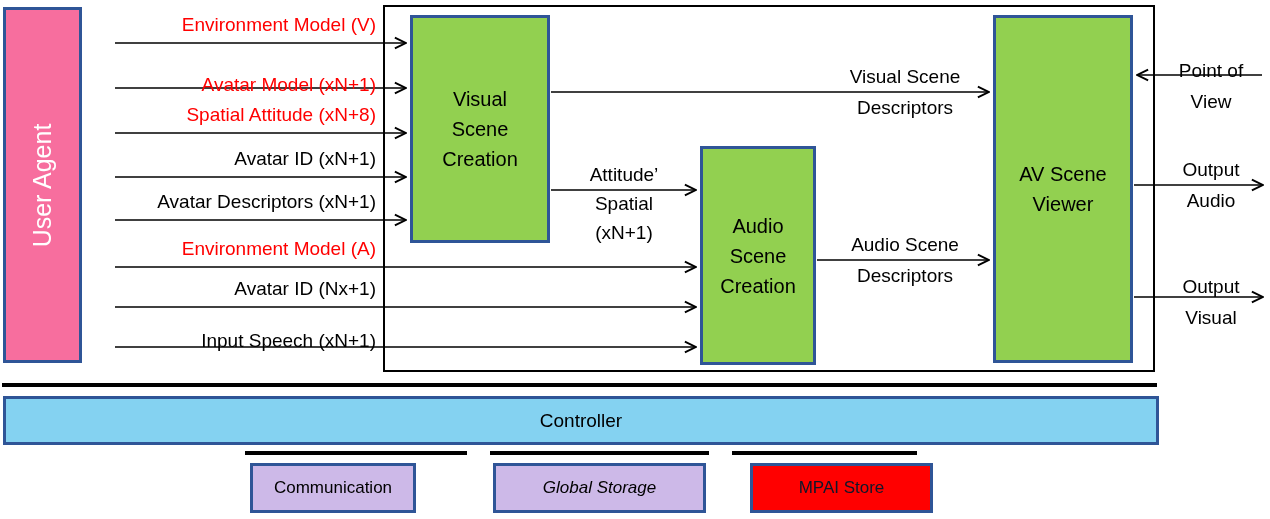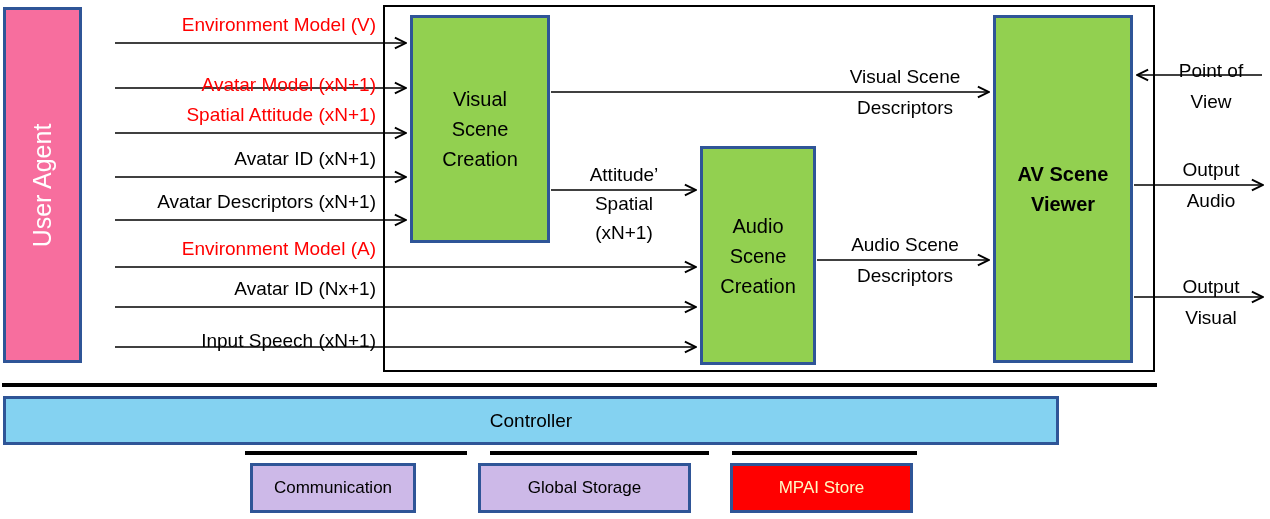--- a/index.html
+++ b/index.html
@@ -24,21 +24,21 @@
   .box{border:3px solid var(--box-border);display:flex;align-items:center;justify-content:center;
        text-align:center;z-index:3;}
   .module{background:var(--module-fill);font-size:20px;line-height:30px;}
   .user-agent{background:var(--user-agent-fill);}
   .ua-text{color:#fff;font-size:25px;white-space:nowrap;transform:rotate(-90deg);}
   .in-label{position:absolute;right:894px;z-index:4;font-size:19px;line-height:26px;white-space:nowrap;}
   .in-label.red{color:var(--red-label);}
   .flow-label{position:absolute;z-index:4;font-size:19px;text-align:center;}
   .controller{background:var(--controller-fill);font-size:19px;}
   .service{background:var(--service-fill);font-size:17px;}
-  .service.mpai{background:var(--mpai-store-fill);color:#fef9c3;}
+  .service.mpai{background:var(--mpai-store-fill);color:#0f172a;margin-left:20px;}
   .bar{background:#000;z-index:2;}
 </style>
 </head>
 <body>
 
 <div id="stage">
 
   <svg class="connectors" width="1270" height="519" viewBox="0 0 1270 519">
     <defs>
       <marker id="arr" viewBox="0 0 10 10" refX="8.5" refY="5" markerWidth="9" markerHeight="9" orient="auto">
@@ -64,21 +64,21 @@
   </svg>
 
   <div class="abs boundary" style="left:383px;top:5px;width:772px;height:367px;"></div>
 
   <div class="abs box user-agent" style="left:3px;top:7px;width:79px;height:356px;">
     <span class="ua-text">User Agent</span>
   </div>
 
   <div class="in-label red" style="top:12px;">Environment Model (V)</div>
   <div class="in-label red" style="top:57px;margin-top:15px;">Avatar Model (xN+1)</div>
-  <div class="in-label red" style="top:102px;">Spatial Attitude (xN+1)</div>
+  <div class="in-label red" style="top:102px;">Spatial Attitude (xN+8)</div>
   <div class="in-label" style="top:146px;">Avatar ID (xN+1)</div>
   <div class="in-label" style="top:189px;">Avatar Descriptors (xN+1)</div>
   <div class="in-label red" style="top:236px;">Environment Model (A)</div>
   <div class="in-label" style="top:276px;">Avatar ID (Nx+1)</div>
   <div class="in-label" style="top:316px;margin-top:12px;">Input Speech (xN+1)</div>
 
   <div class="abs box module" style="left:410px;top:15px;width:140px;height:228px;">
     <div>
       <div>Visual</div>
       <div>Scene</div>
@@ -87,21 +87,21 @@
   </div>
 
   <div class="abs box module" style="left:700px;top:146px;width:116px;height:219px;">
     <div>
       <div>Audio</div>
       <div>Scene</div>
       <div>Creation</div>
     </div>
   </div>
 
-  <div class="abs box module" style="left:993px;top:15px;width:140px;height:348px;font-weight:bold;">
+  <div class="abs box module" style="left:993px;top:15px;width:140px;height:348px;">
     <div>
       <div>AV Scene</div>
       <div>Viewer</div>
     </div>
   </div>
 
   <div class="flow-label" style="left:549px;top:160px;width:150px;line-height:29px;">
     <div>Attitude’</div>
     <div>Spatial</div>
     <div>(xN+1)</div>
@@ -127,31 +127,31 @@
     <div>Audio</div>
   </div>
 
   <div class="flow-label" style="left:1158px;top:271px;width:106px;line-height:31px;">
     <div>Output</div>
     <div>Visual</div>
   </div>
 
   <div class="abs bar" style="left:2px;top:383px;width:1155px;height:4px;"></div>
 
-  <div class="abs box controller" style="left:3px;top:396px;width:1056px;height:49px;">
+  <div class="abs box controller" style="left:3px;top:396px;width:1156px;height:49px;">
     <span>Controller</span>
   </div>
 
   <div class="abs bar" style="left:245px;top:451px;width:222px;height:4px;"></div>
   <div class="abs bar" style="left:490px;top:451px;width:219px;height:4px;"></div>
   <div class="abs bar" style="left:732px;top:451px;width:185px;height:4px;"></div>
 
   <div class="abs box service" style="left:250px;top:463px;width:166px;height:50px;">
     <span>Communication</span>
   </div>
-  <div class="abs box service" style="left:478px;top:463px;width:213px;height:50px;">
+  <div class="abs box service" style="left:493px;top:463px;width:213px;height:50px;font-style:italic;">
     <span>Global Storage</span>
   </div>
   <div class="abs box service mpai" style="left:730px;top:463px;width:183px;height:50px;">
     <span>MPAI Store</span>
   </div>
 
 </div>
 
 </body></html>

